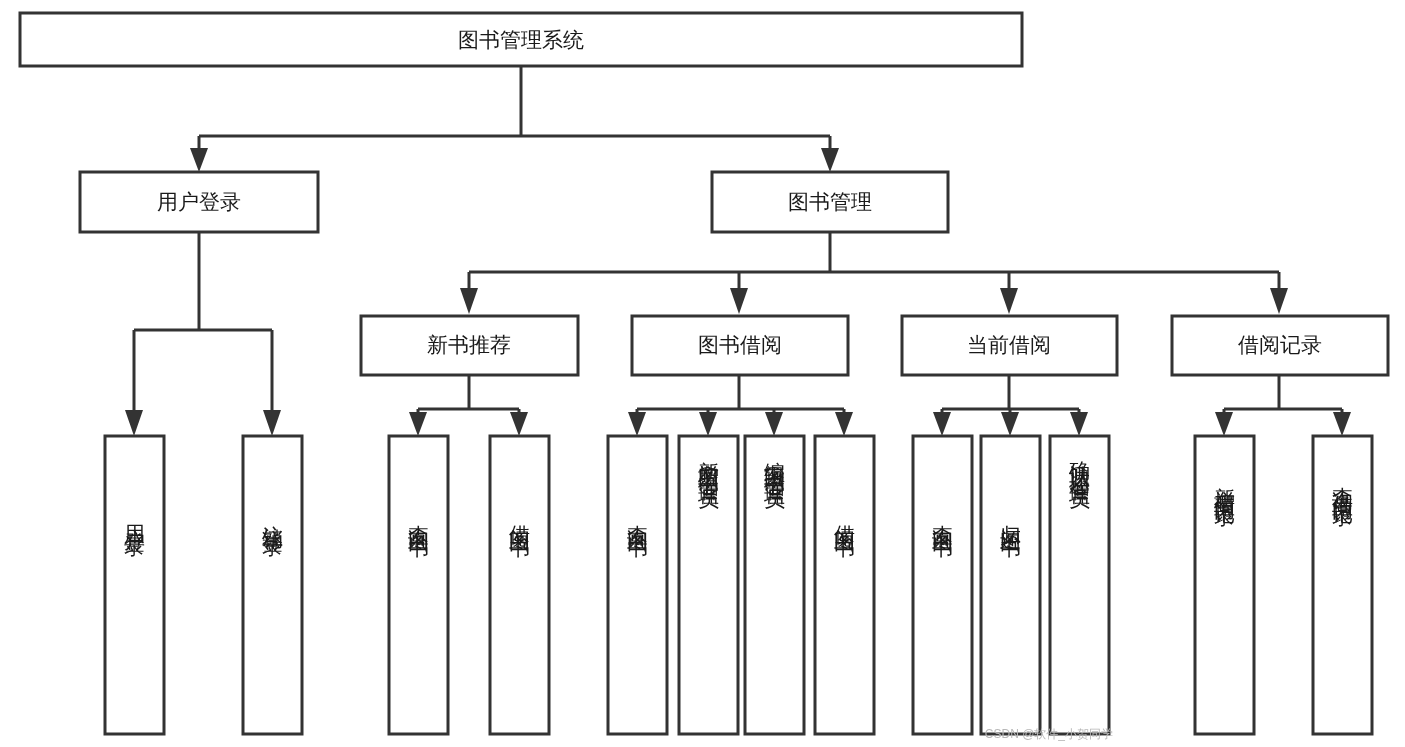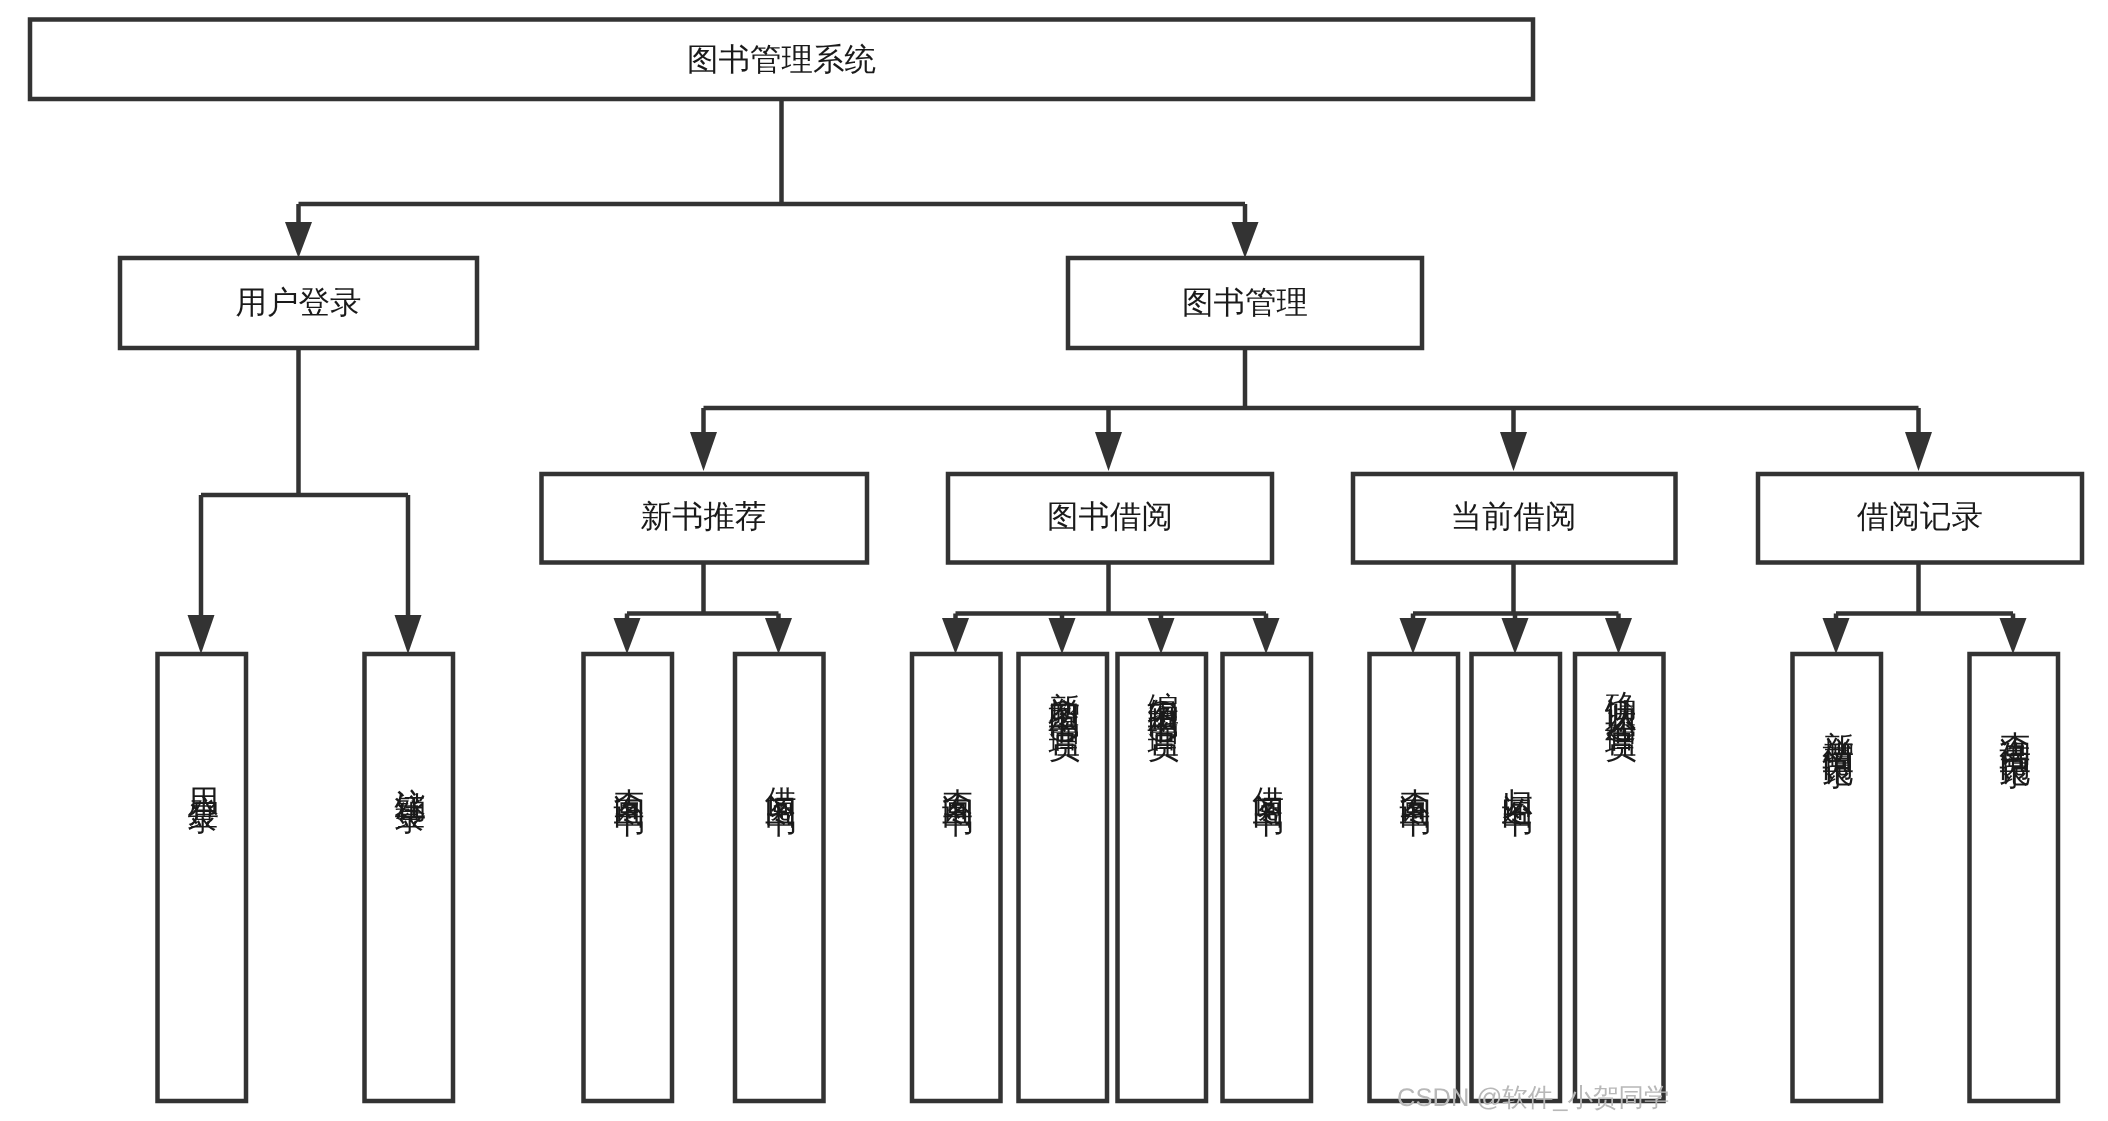--- a/index.html
+++ b/index.html
@@ -53,21 +53,21 @@
     fill: #1a1a1a;
     writing-mode: vertical-rl;
     text-orientation: upright;
     letter-spacing: 4px;
   }
   .watermark {
     position: absolute;
     right: 8px;
     bottom: 4px;
     font-family: "Liberation Sans", "DejaVu Sans", sans-serif;
-    font-size: 17px;
+    font-size: 12px;
     color: #b8b8b8;
     white-space: nowrap;
     pointer-events: none;
   }
 </style>
 </head>
 <body>
 
 <div id="diagram-root">
   <svg class="diagram" viewBox="0 0 1405 747">

